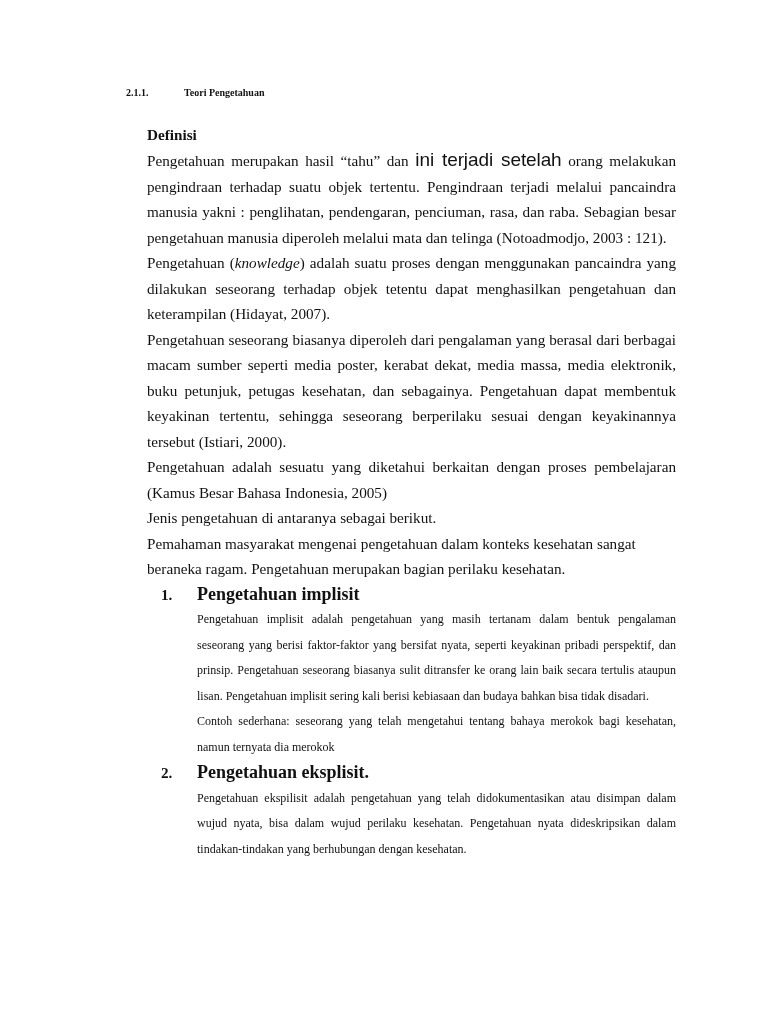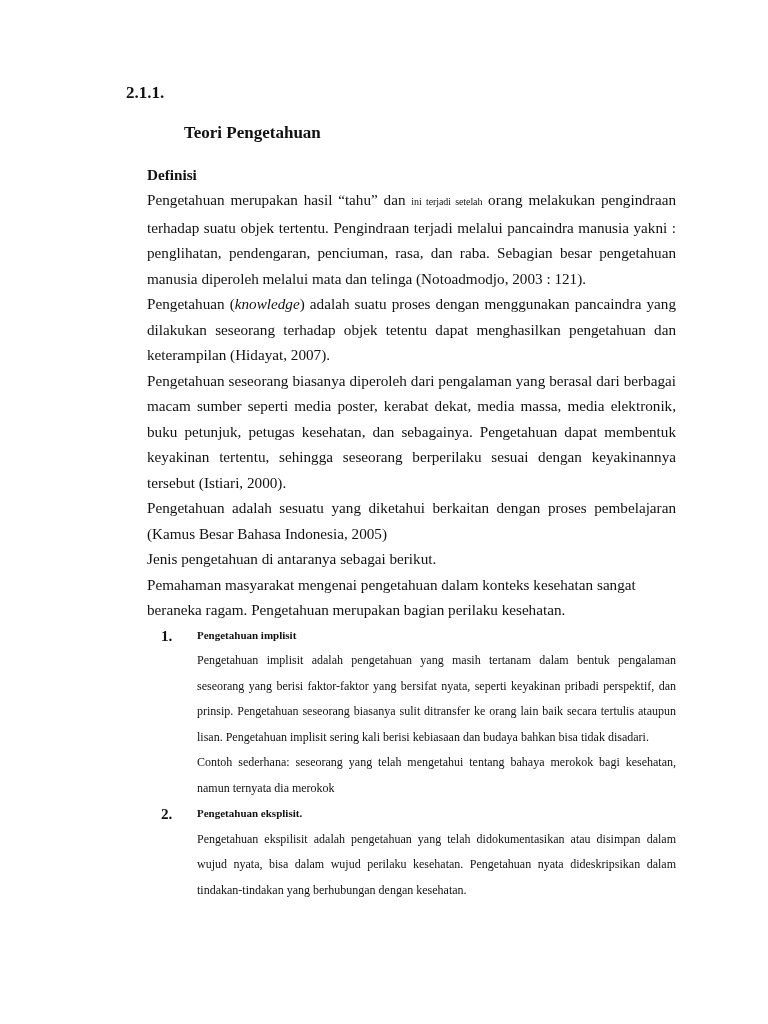--- a/index.html
+++ b/index.html
@@ -21,31 +21,30 @@
     width: 768px;
     height: 1024px;
     box-sizing: border-box;
     padding: 80px 92px 0 126px;
   }
 
   
   .section-heading {
     display: flex;
     font-weight: bold;
-    font-size: 17px;
+    font-size: 10px;
     line-height: 25.5px;
     margin: 0 0 0 0;
   }
   .section-heading .num {
     width: 58px;
     flex: 0 0 58px;
   }
   .section-heading .ttl {
     flex: 1 1 auto;
-    margin-top: 40px;
   }
 
   .sub-heading {
     font-weight: bold;
     font-size: 15.2px;
     line-height: 25.5px;
     margin: 16px 0 0 21px;
   }
 
   
@@ -56,22 +55,22 @@
     text-justify: inter-word;
     margin: 0 0 0 21px;
     padding: 0;
   }
   .para.nojust {
     text-align: left;
   }
   .para em {
   }
   .alt-font {
-    font-family: Liberation Serif, serif;
-    font-size: 10px;
+    font-family: Liberation Sans, sans-serif;
+    font-size: 19px;
     letter-spacing: -0.1px;
   }
 
   
   .olist {
     margin: 0 0 0 21px;
     padding: 0;
     list-style: none;
   }
   .olist > li {
@@ -82,21 +81,21 @@
   .olist > li > .marker {
     position: absolute;
     left: 14px;
     top: 0;
     font-weight: bold;
     font-size: 15.2px;
     line-height: 25.5px;
   }
   .li-title {
     font-weight: bold;
-    font-size: 11px;
+    font-size: 18px;
     line-height: 25.5px;
   }
   .li-para {
     font-size: 12px;
     line-height: 25.5px;
     text-align: justify;
     text-justify: inter-word;
     margin: 0;
   }
 </style>

